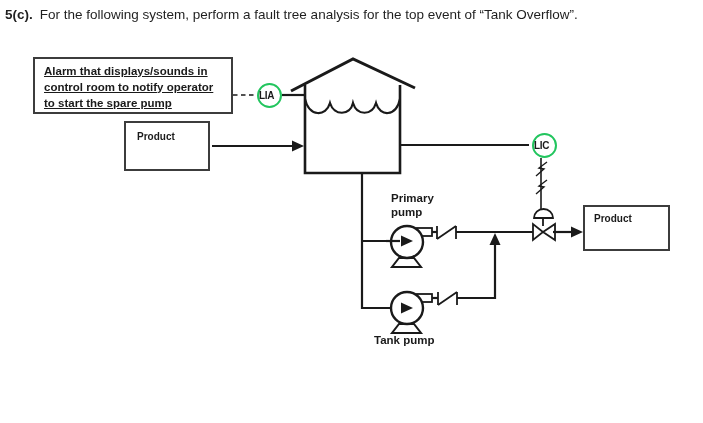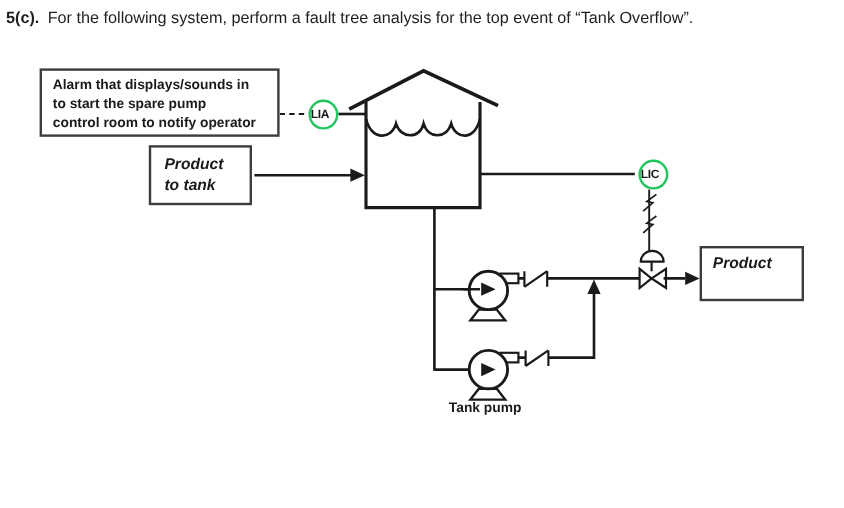--- a/index.html
+++ b/index.html
@@ -15,25 +15,25 @@
     position:absolute;left:5px;top:6px;width:694px;
     font-size:13.5px;line-height:17px;color:#1f1f1f;
     white-space:nowrap;
   }
   .q-number{font-weight:bold;margin-right:7px;}
   .diagram-svg{position:absolute;left:0;top:0;}
   .note-box{
     position:absolute;box-sizing:border-box;
     border:2px solid #3c3c3c;background:#ffffff;
   }
-  .alarm-box{left:33px;top:57px;width:200px;height:57px;padding:4px 0 0 9px;}
+  .alarm-box{left:33px;top:57px;width:200px;height:57px;padding:4px 0 0 9px;text-decoration:underline;}
   .alarm-box .ln{font-size:11.5px;font-weight:bold;line-height:16px;white-space:nowrap;}
   .pt-tank-box{left:124px;top:121px;width:86px;height:50px;padding:5px 0 0 11px;}
   .pt-sales-box{left:583px;top:205px;width:87px;height:46px;padding:3px 0 0 9px;}
-  .flow-box-line{font-size:13px;font-weight:bold;line-height:17px;white-space:nowrap;font-style:italic;}
+  .flow-box-line{font-size:10px;font-weight:bold;line-height:17px;white-space:nowrap;}
   .inst-circle{
     position:absolute;box-sizing:border-box;
     width:25px;height:25px;border:2px solid #22c55e;border-radius:50%;
     background:#ffffff;
     display:flex;align-items:center;justify-content:flex-start;
     font-size:10px;font-weight:bold;letter-spacing:-0.3px;
   }
   .lia{left:257px;top:83px;}
   .lic{left:532px;top:133px;}
   .pump-label{
@@ -118,35 +118,38 @@
         <path d="M438,305 L457,292" stroke-width="1.8"></path>
         <path d="M457,292 V305" stroke-width="1.8"></path>
       </g>
       <path d="M457,298 H495 V244"></path>
       <polygon points="495,233 489.5,245 500.5,245" fill="#1a1a1a" stroke="none"></polygon>
     </g>
   </svg>
 
   <div class="note-box alarm-box">
     <div class="ln">Alarm that displays/sounds in</div>
+    <div class="ln">control room to notify operator</div>
     <div class="ln">to start the spare pump</div>
-    <div class="ln">control room to notify operator</div>
   </div>
 
   <div class="note-box pt-tank-box">
     <div class="flow-box-line">Product</div>
-    <div class="flow-box-line">to tank</div>
   </div>
 
   <div class="note-box pt-sales-box">
     <div class="flow-box-line">Product</div>
   </div>
 
   <div class="inst-circle lia">
     <span>LIA</span>
   </div>
   <div class="inst-circle lic">
     <span>LIC</span>
   </div>
 
+  <div class="pump-label primary-pump-label">
+    <div>Primary</div>
+    <div>pump</div>
+  </div>
   <div class="pump-label spare-pump-label">Tank pump</div>
 
 </div>
 
 </body></html>

